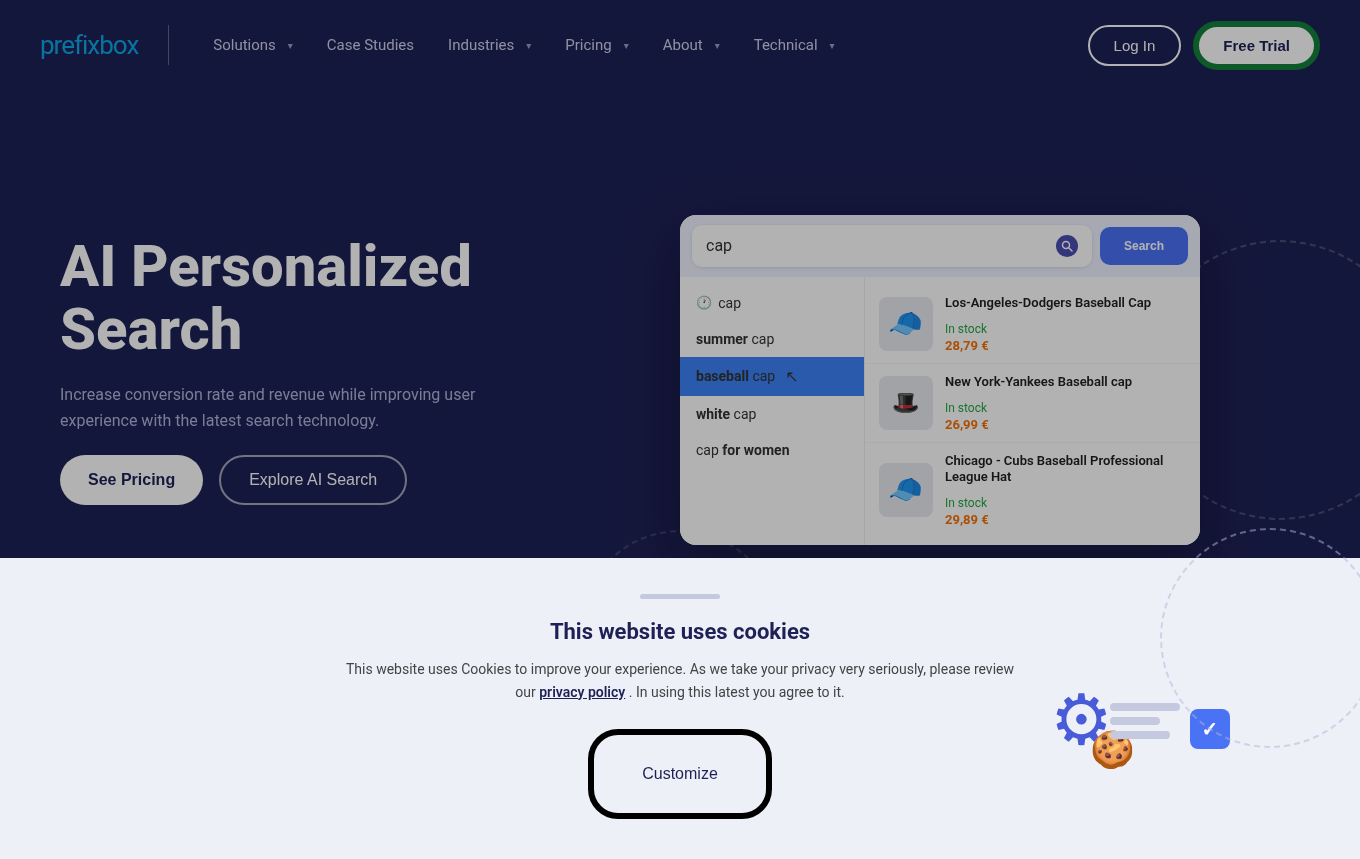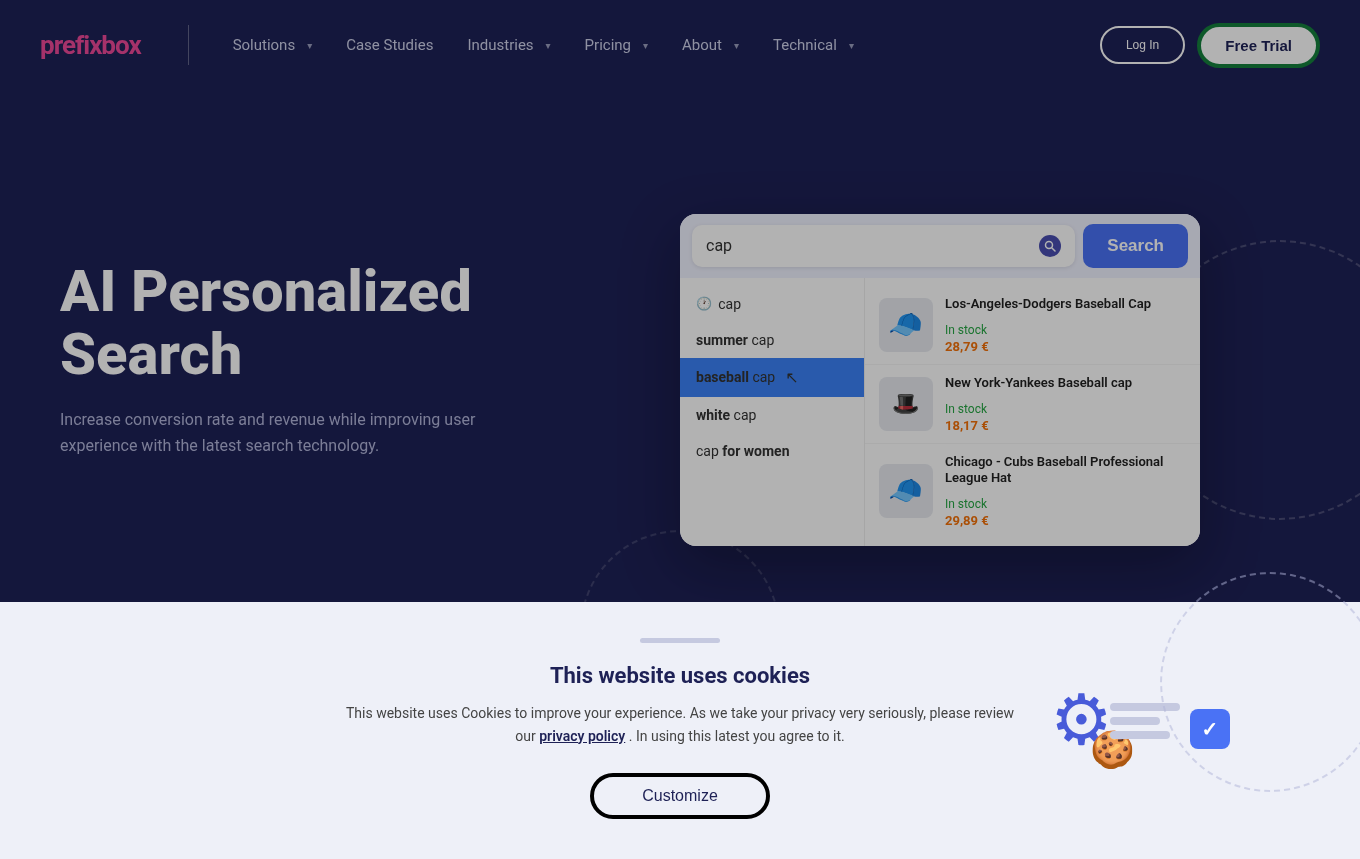--- a/index.html
+++ b/index.html
@@ -9,25 +9,25 @@
     .navbar {
       background: #1e2156;
       display: flex;
       align-items: center;
       padding: 0 40px;
       height: 90px;
       position: relative;
       z-index: 100;
     }
     .navbar-logo {
-      color: #ec4899;
+      color: #0ea5e9;
       font-size: 26px;
-      font-weight: 700;
+      font-weight: 400;
       letter-spacing: -1px;
-      margin-right: 47px;
+      margin-right: 30px;
     }
     .navbar-divider {
       width: 1px;
       height: 40px;
       background: rgba(255,255,255,0.3);
       margin-right: 30px;
     }
     .navbar-nav {
       display: flex;
       align-items: center;
@@ -53,28 +53,28 @@
       display: flex;
       align-items: center;
       gap: 12px;
     }
     .btn-login {
       color: #fff;
       background: transparent;
       border: 2px solid #fff;
       padding: 10px 24px;
       border-radius: 30px;
-      font-size: 12px;
+      font-size: 15px;
       cursor: pointer;
       font-weight: 500;
     }
     .btn-free-trial {
       color: #1e2156;
       background: #fff;
-      border: 4px solid #15803d;
+      border: 6px solid #15803d;
       padding: 10px 24px;
       border-radius: 30px;
       font-size: 15px;
       cursor: pointer;
       font-weight: 600;
     }
 
     
     .hero {
       background: #1e2156;
@@ -178,21 +178,21 @@
       justify-content: center;
       color: #fff;
       font-size: 11px;
     }
     .btn-search-blue {
       background: #4a72f5;
       color: #fff;
       border: none;
       padding: 12px 24px;
       border-radius: 10px;
-      font-size: 17px;
+      font-size: 12px;
       font-weight: 600;
       cursor: pointer;
     }
     .search-results {
       display: flex;
       background: #fff;
     }
     .suggestions-col {
       width: 185px;
       border-right: 1px solid #eee;
@@ -335,22 +335,22 @@
       margin: 0 auto 20px auto;
     }
     .cookie-buttons {
       display: flex;
       gap: 20px;
       margin-top: 20px;
     }
     .btn-customize {
       background: transparent;
       color: #1e2156;
-      border: 4px solid #000000;
-      padding: 10px 48px;
+      border: 6px solid #000000;
+      padding: 30px 48px;
       border-radius: 30px;
       font-size: 16px;
       font-weight: 500;
       cursor: pointer;
     }
     .btn-accept-all {
       background: #2c42d4;
       color: #fff;
       border: none;
       padding: 14px 48px;
@@ -461,20 +461,24 @@
   </div>
 </nav>
 
 <section class="hero">
   <div class="dashed-circle-right"></div>
   <div class="dashed-circle-bottom"></div>
 
   <div class="hero-left">
     <h1 class="hero-title">AI Personalized Search</h1>
     <p class="hero-subtitle">Increase conversion rate and revenue while improving user experience with the latest search technology.</p>
+    <div class="hero-buttons">
+      <button class="btn-see-pricing">See Pricing</button>
+      <button class="btn-explore">Explore AI Search</button>
+    </div>
   </div>
 
   <div class="hero-right">
     <div class="search-demo">
 
       <div class="search-bar-row">
         <div class="search-input-wrap">
           <span class="search-input-text">cap</span>
           <div class="search-icon-purple">
             <svg width="12" height="12" viewBox="0 0 12 12" fill="none">
@@ -522,21 +526,21 @@
               <div class="product-stock">In stock</div>
               <div class="product-price">28,79 €</div>
             </div>
           </div>
 
           <div class="product-item">
             <div class="product-img" style="font-size:22px;">🎩</div>
             <div class="product-info">
               <div class="product-name">New York-Yankees Baseball cap</div>
               <div class="product-stock">In stock</div>
-              <div class="product-price">18,17 €</div>
+              <div class="product-price">26,99 €</div>
             </div>
           </div>
 
           <div class="product-item">
             <div class="product-img">🧢</div>
             <div class="product-info">
               <div class="product-name">Chicago - Cubs Baseball Professional League Hat</div>
               <div class="product-stock">In stock</div>
               <div class="product-price">29,89 €</div>
             </div>

